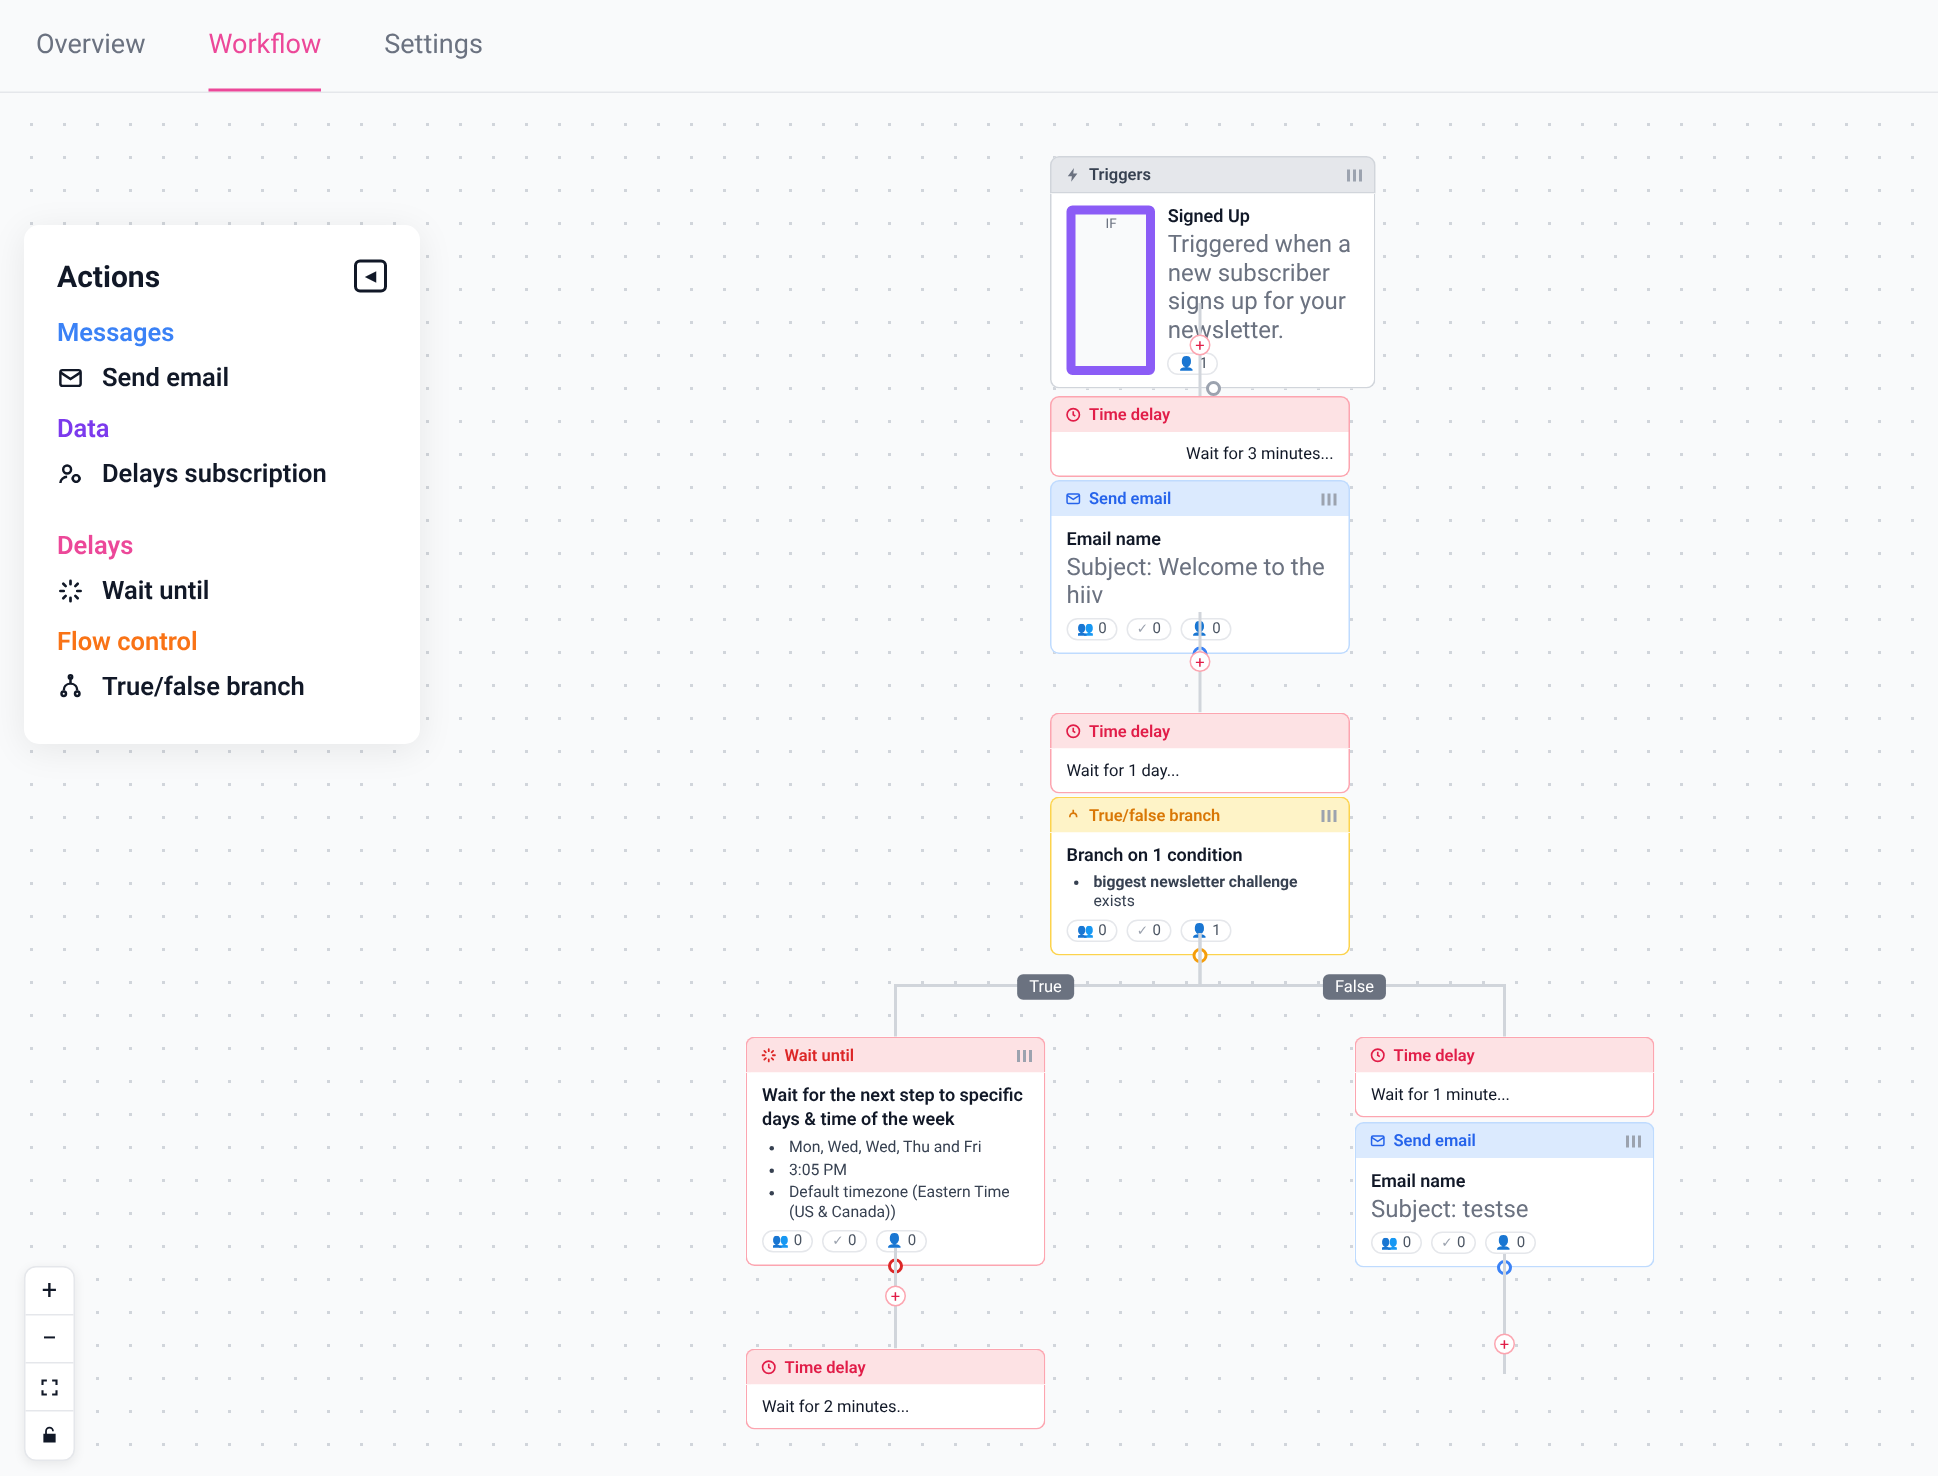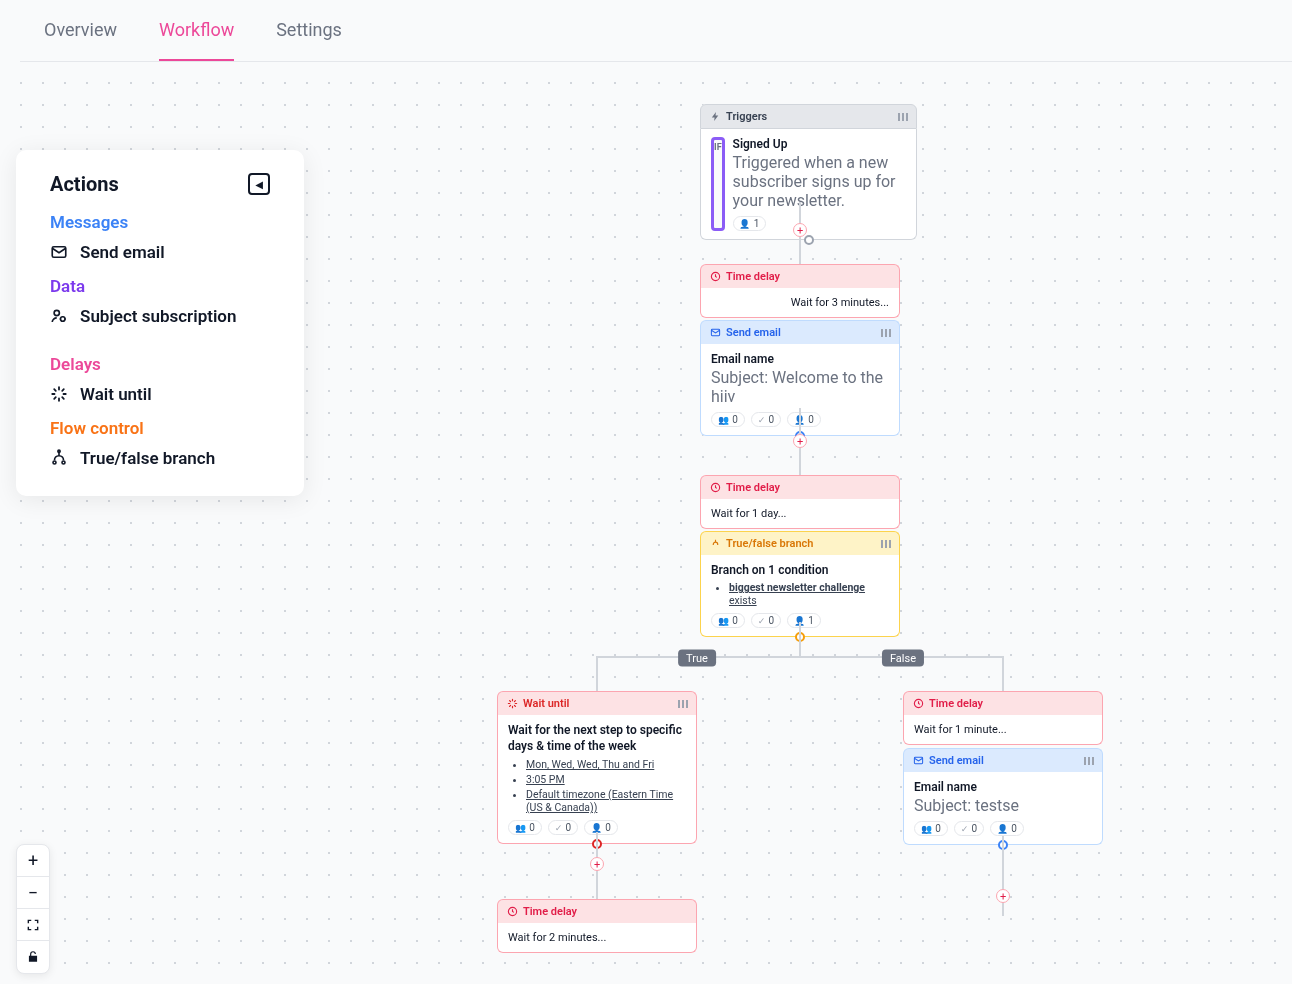--- a/index.html
+++ b/index.html
@@ -13,21 +13,20 @@
     color: #111827;
   }
   .tabs {
     display: flex;
     align-items: center;
     height: 62px;
     border-bottom: 1px solid #e5e7eb;
     padding-left: 24px;
     gap: 42px;
     background: #f9fafb;
-    margin-left: 20px;
   }
   .tab {
     font-size: 18px;
     color: #6b7280;
     cursor: pointer;
     height: 100%;
     display: flex;
     align-items: center;
     border-bottom: 2px solid transparent;
   }
@@ -39,25 +38,25 @@
     right: 0;
     bottom: 0;
     background-image: radial-gradient(#d1d5db 1px, transparent 1px);
     background-size: 22px 22px;
     background-position: 10px 10px;
   }
   .actions-panel {
     position: absolute;
     top: 88px;
     left: 16px;
-    width: 288px;
+    width: 264px;
     background: #fff;
     border-radius: 10px;
     box-shadow: 0 4px 24px rgba(0,0,0,0.08);
-    padding: 22px 34px 18px;
+    padding: 22px 22px 18px;
   }
   .actions-header { display:flex; justify-content:space-between; align-items:center; margin-bottom:16px; }
   .actions-title { font-size: 20px; font-weight: 700; }
   .collapse-btn {
     width: 22px; height: 22px; border: 2px solid #111827; border-radius: 4px;
     display:flex; align-items:center; justify-content:center; cursor:pointer;
   }
   .collapse-btn::before { content:"◀"; font-size:10px; color:#111827; }
   .cat { font-size: 17px; font-weight:600; margin: 14px 0 10px; }
   .cat-blue { color:#3b82f6; }
@@ -89,21 +88,21 @@
   .card-hdr .hleft { display:flex; align-items:center; gap:5px; }
   .hicon { width:12px; height:12px; display:inline-flex; align-items:center; justify-content:center; }
   .ellips { display:flex; gap:2px; cursor:pointer;}
   .ellips span { width:2px; height:8px; background:#9ca3af; display:block; }
   .card-body {
     background:#fff; padding:8px 10px; font-size:11px;
   }
   .card-body .title { font-weight:600; font-size:12px; margin-bottom:2px; }
   .card-body .sub { color:#6b7280; font-size:16px; }
   ul.bullets { list-style: disc; padding-left: 18px; margin:4px 0; }
-  ul.bullets li { font-size:10.5px; color:#374151; margin:2px 0;text-decoration:underline; }
+  ul.bullets li { font-size:10.5px; color:#374151; margin:2px 0; }
 
   
   .hdr-gray  { background:#e5e7eb; color:#374151; border:1px solid #d1d5db; }
   .brd-gray  { border:1px solid #d1d5db; }
   .hdr-pink  { background:#fde2e4; color:#e11d48; border:1px solid #fca5b0; border-bottom:none;}
   .brd-pink  { border:1px solid #fca5b0; }
   .hdr-blue  { background:#dbeafe; color:#2563eb; border:1px solid #bfdbfe; border-bottom:none;}
   .brd-blue  { border:1px solid #bfdbfe; }
   .hdr-amber { background:#fef3c7; color:#d97706; border:1px solid #fcd34d; border-bottom:none;}
   .brd-amber { border:1px solid #fcd34d; }
@@ -118,22 +117,22 @@
   }
   .sicon { font-size:9px; color:#9ca3af; }
   
   .trigger-pill {
     display:inline-flex; align-items:center; gap:3px;
     padding:1px 6px; border:1px solid #e5e7eb; border-radius:10px;
     font-size:10px; color:#4b5563; margin-top:6px;
   }
 
   .if-badge {
-    font-size:9px; font-weight:700; color:#6b7280;
-    border:3px solid #8b5cf6; border-radius:4px; padding:2px 0;
+    font-size:9px; font-weight:400; color:#6b7280;
+    border:6px solid #8b5cf6; border-radius:4px; padding:2px 20px;
     background:#f9fafb;
   }
 
   
   .vconn { position:absolute; width:2px; background:#d1d5db; left:50%; transform:translateX(-50%); }
   .plus-dot {
     position:absolute; width:14px; height:14px; border-radius:50%;
     background:#fff; border:1px solid #fca5b0; color:#e11d48;
     display:flex; align-items:center; justify-content:center; font-size:11px; line-height:1;
     left:50%; transform:translate(-50%,-50%); cursor:pointer;
@@ -185,21 +184,21 @@
     <div class="cat cat-purple">Data</div>
     <div class="action-item">
       <span class="ic">
         <svg width="18" height="18" viewBox="0 0 24 24" fill="none" stroke="#111827" stroke-width="2.2">
             <circle cx="9" cy="8" r="3.5"></circle>
             <path d="M3 20c0-3 3-5.5 6-5.5"></path>
             <circle cx="17" cy="16" r="3"></circle>
             <path d="M17 13v-1M17 20v-1M20 16h1M13 16h1"></path>
           </svg>
       </span>
-      <span>Subject subscription</span>
+      <span>Delays subscription</span>
     </div>
     <div class="cat cat-pink">Delays</div>
     <div class="action-item">
       <span class="ic">
         <svg width="18" height="18" viewBox="0 0 24 24" fill="none" stroke="#111827" stroke-width="2.4" stroke-linecap="round">
             <path d="M12 3v3M12 18v3M3 12h3M18 12h3M5.6 5.6l2.1 2.1M16.3 16.3l2.1 2.1M5.6 18.4l2.1-2.1M16.3 7.7l2.1-2.1"></path>
           </svg>
       </span>
       <span>Wait until</span>
     </div>

